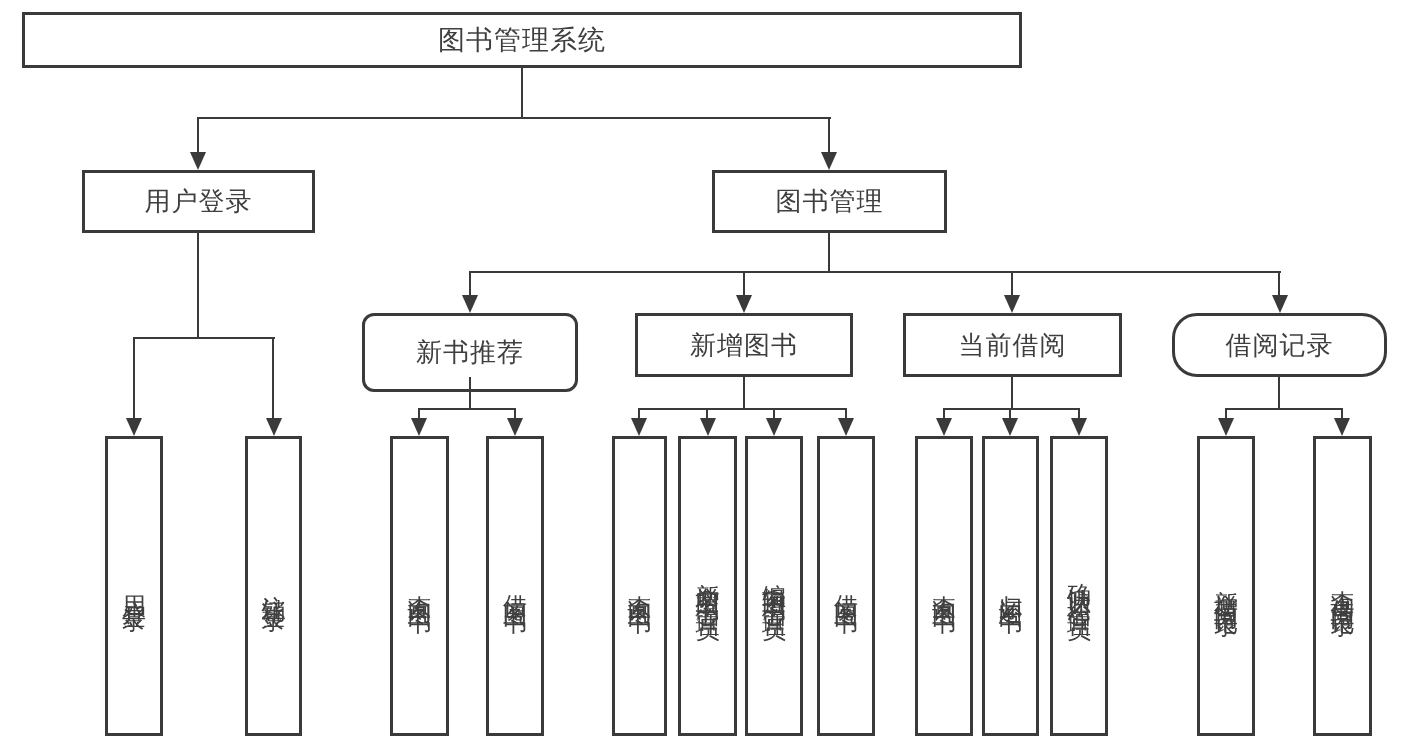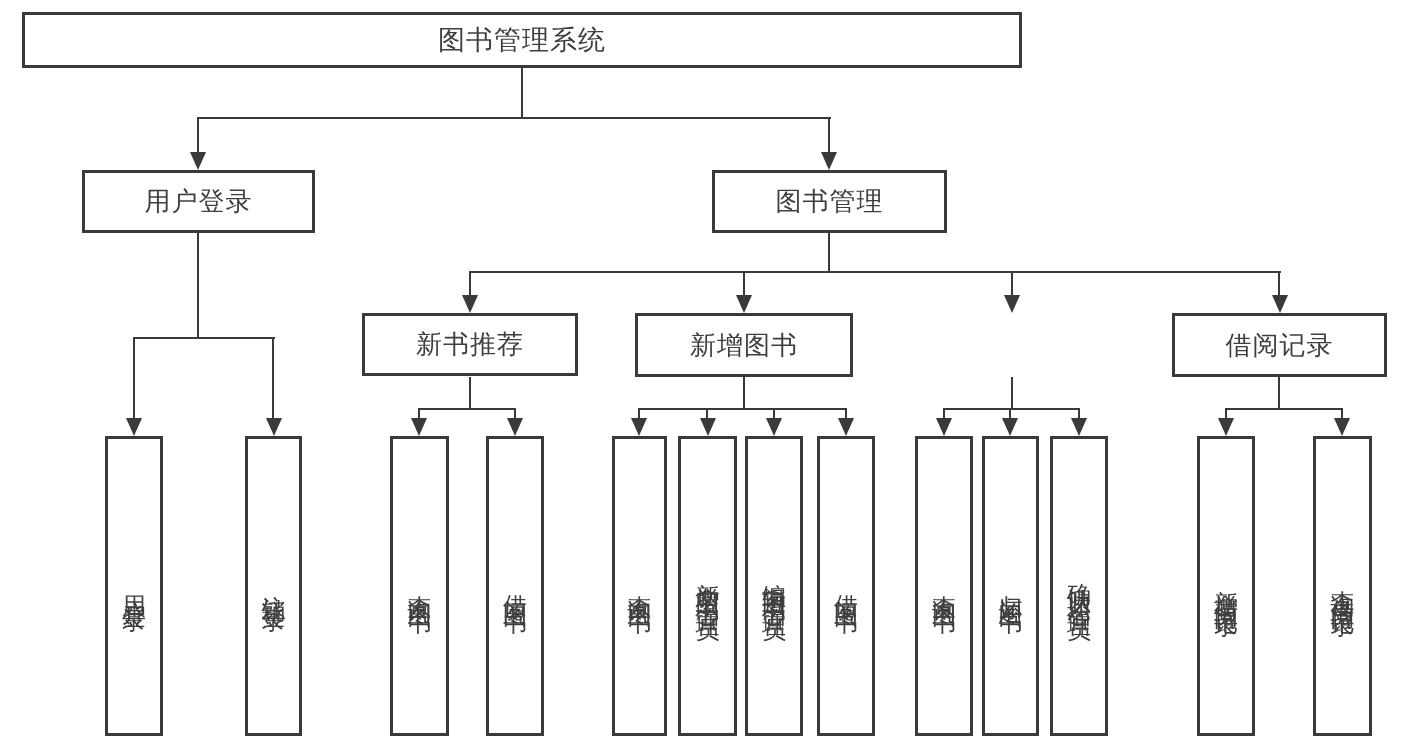--- a/index.html
+++ b/index.html
@@ -76,23 +76,24 @@
   <div class="hl" style="left:469px;top:271px;width:812px;"></div>
   <div class="vl" style="left:469px;top:271px;height:26px;"></div>
   <div class="ar" style="left:462px;top:295px;"></div>
   <div class="vl" style="left:743px;top:271px;height:26px;"></div>
   <div class="ar" style="left:736px;top:295px;"></div>
   <div class="vl" style="left:1011px;top:271px;height:26px;"></div>
   <div class="ar" style="left:1004px;top:295px;"></div>
   <div class="vl" style="left:1278px;top:271px;height:26px;"></div>
   <div class="ar" style="left:1272px;top:295px;"></div>
 
-  <div class="box hbox" style="left:362px;top:313px;width:216px;height:63px;">新书推荐</div>
+  <div class="box hbox" style="left:362px;top:313px;width:216px;height:79px;border-radius:12px;">新书推荐</div>
   <div class="box hbox" style="left:635px;top:313px;width:218px;height:64px;">新增图书</div>
-  <div class="box hbox" style="left:1172px;top:313px;width:215px;height:64px;">借阅记录</div>
+  <div class="box hbox" style="left:903px;top:313px;width:219px;height:64px;">当前借阅</div>
+  <div class="box hbox" style="left:1172px;top:313px;width:215px;height:64px;border-radius:25px;">借阅记录</div>
 
   <div class="vl" style="left:469px;top:377px;height:33px;"></div>
   <div class="hl" style="left:418px;top:408px;width:98px;"></div>
   <div class="vl" style="left:418px;top:408px;height:12px;"></div>
   <div class="ar" style="left:411px;top:418px;"></div>
   <div class="vl" style="left:514px;top:408px;height:12px;"></div>
   <div class="ar" style="left:507px;top:418px;"></div>
 
   <div class="vl" style="left:743px;top:377px;height:33px;"></div>
   <div class="hl" style="left:638px;top:408px;width:209px;"></div>

